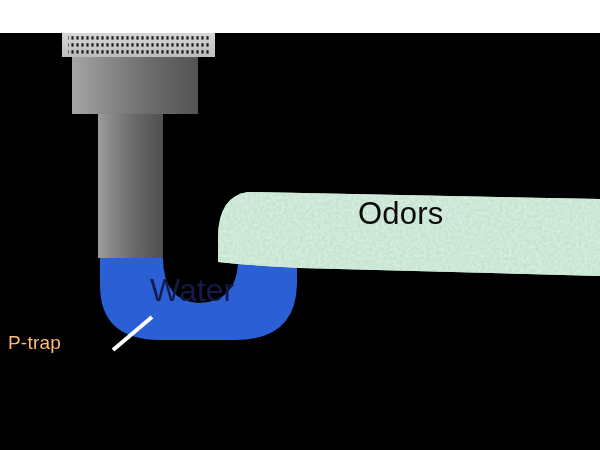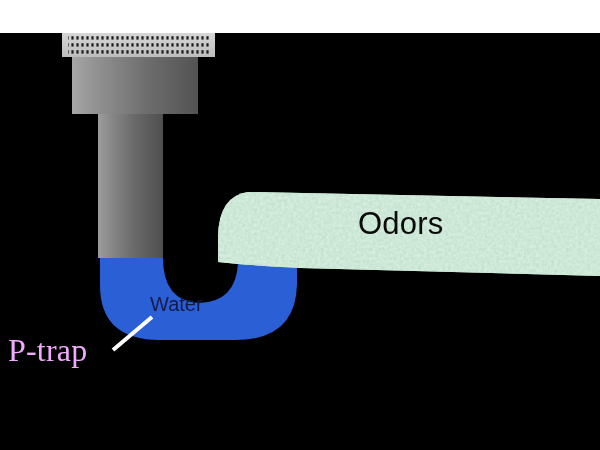--- a/index.html
+++ b/index.html
@@ -7,32 +7,31 @@
     width:600px;height:450px;
     background:#000000;
     font-family:"Liberation Sans", sans-serif;
     overflow:hidden;
     position:relative;
   }
   #stage{position:absolute;left:0;top:0;width:600px;height:450px;}
   #stage svg{display:block;}
   .lbl{position:absolute;white-space:nowrap;}
   #label-odors{
-    left:358px;top:206px;
+    left:358px;top:196px;
     font-size:31px;color:#0b0b0b;letter-spacing:0.2px;
   }
   #label-water-barrier{
     left:150px;top:278px;
-    font-size:20px;line-height:25px;color:#141a4a;
+    font-size:32px;line-height:25px;color:#141a4a;
     text-align:center;
-    margin-top:14px;
   }
   #label-ptrap{
     left:8px;top:332px;
-    font-size:32px;color:#f0abfc;letter-spacing:0.2px;font-family:Liberation Serif, serif;
+    font-size:19px;color:#fdba74;letter-spacing:0.2px;
   }
 </style>
 </head>
 <body>
 
 <div id="stage">
   <svg width="600" height="450" viewBox="0 0 600 450">
     <defs>
       <linearGradient id="gradPipe" x1="0" y1="0" x2="1" y2="0">
         <stop offset="0%" stop-color="#9d9d9d"></stop>

